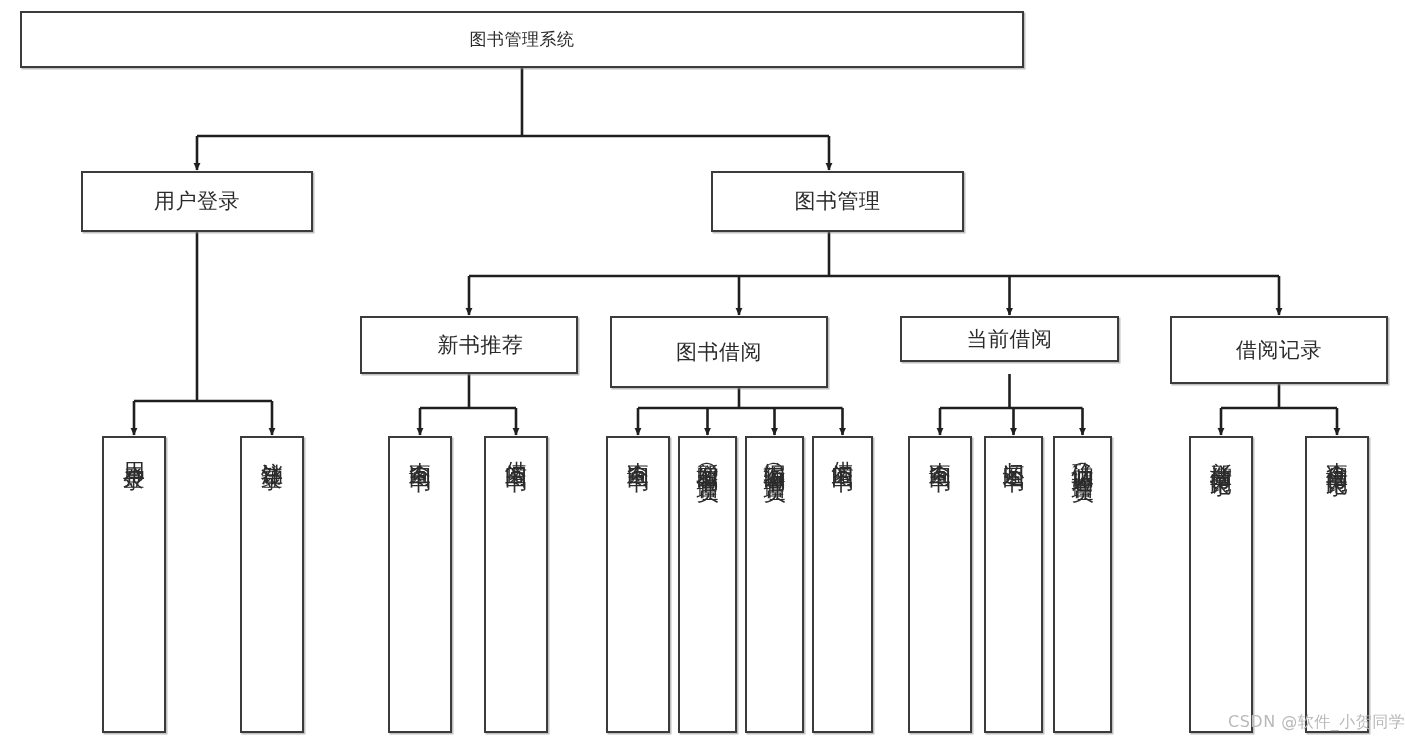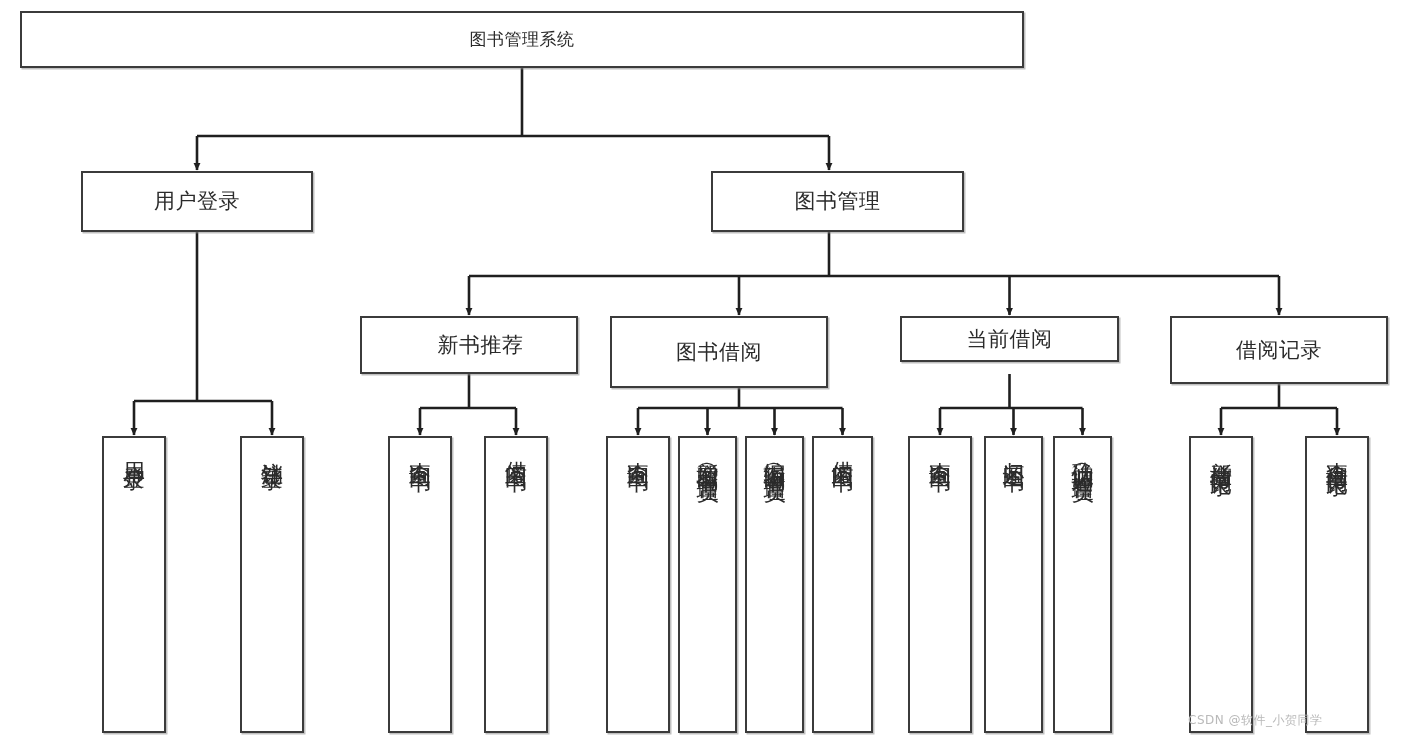--- a/index.html
+++ b/index.html
@@ -50,23 +50,24 @@
   .node.leaf .lbl {
     writing-mode: vertical-rl;
     text-orientation: upright;
     font-size: 22px;
     letter-spacing: 3px;
     line-height: 1;
   }
   .watermark {
     position: absolute;
     color: #b9b9b9;
-    font-size: 12px;
+    font-size: 16px;
     white-space: nowrap;
     letter-spacing: 0.5px;
+    margin-left: 40px;
   }
 </style>
 </head>
 <body>
 
 <div id="canvas">
   <svg id="edges" viewBox="0 0 1405 747" xmlns="http://www.w3.org/2000/svg">
     <defs>
       <marker id="arrowhead" markerWidth="9" markerHeight="9" refX="7.4" refY="3.6" orient="auto" markerUnits="userSpaceOnUse">
         <path d="M0,0 L8,3.6 L0,7.2 Z" fill="#1f1f1f"></path>

